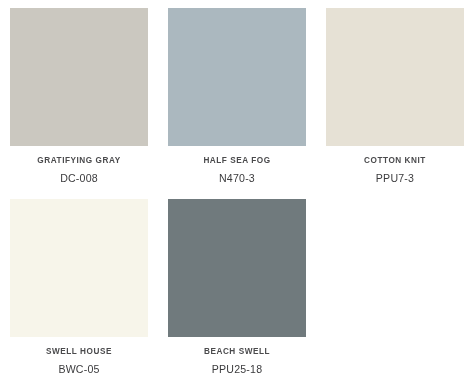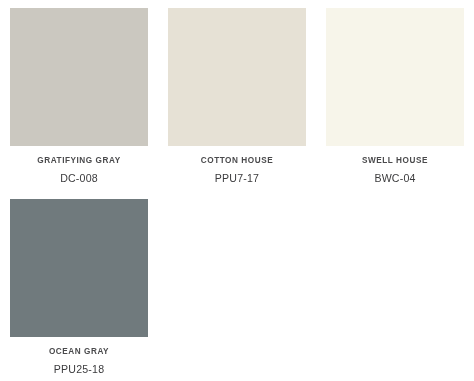--- a/index.html
+++ b/index.html
@@ -62,33 +62,38 @@
 <body style="background-color: rgb(255, 255, 255);">
 
 <div id="palette-grid">
 
   <div class="swatch-cell">
     <div class="swatch-chip" style="background-color: rgb(203, 200, 192);"></div>
     <div class="swatch-name">GRATIFYING GRAY</div>
     <div class="swatch-code">DC-008</div>
   </div>
 
+  <div class="swatch-cell">
+    <div class="swatch-chip" style="background-color: rgb(171, 184, 191);"></div>
+    <div class="swatch-name">HALF SEA FOG</div>
+    <div class="swatch-code">N470-3</div>
+  </div>
 
 
   <div class="swatch-cell">
     <div class="swatch-chip" style="background-color: rgb(230, 225, 213);"></div>
-    <div class="swatch-name">COTTON HOUSE</div>
-    <div class="swatch-code">PPU7-17</div>
+    <div class="swatch-name">COTTON KNIT</div>
+    <div class="swatch-code">PPU7-3</div>
   </div>
 
   <div class="swatch-cell">
     <div class="swatch-chip" style="background-color: rgb(247, 245, 234);"></div>
     <div class="swatch-name">SWELL HOUSE</div>
-    <div class="swatch-code">BWC-04</div>
+    <div class="swatch-code">BWC-05</div>
   </div>
 
   <div class="swatch-cell">
     <div class="swatch-chip" style="background-color: rgb(112, 122, 125);"></div>
-    <div class="swatch-name">OCEAN GRAY</div>
+    <div class="swatch-name">BEACH SWELL</div>
     <div class="swatch-code">PPU25-18</div>
   </div>
 
 </div>
 
 </body></html>

